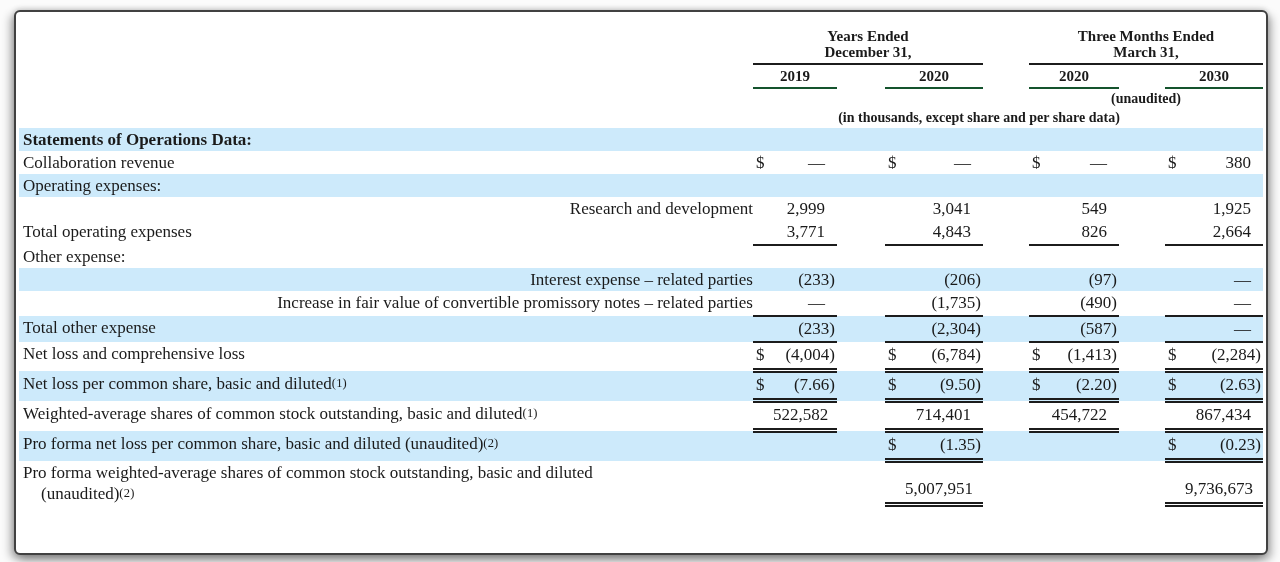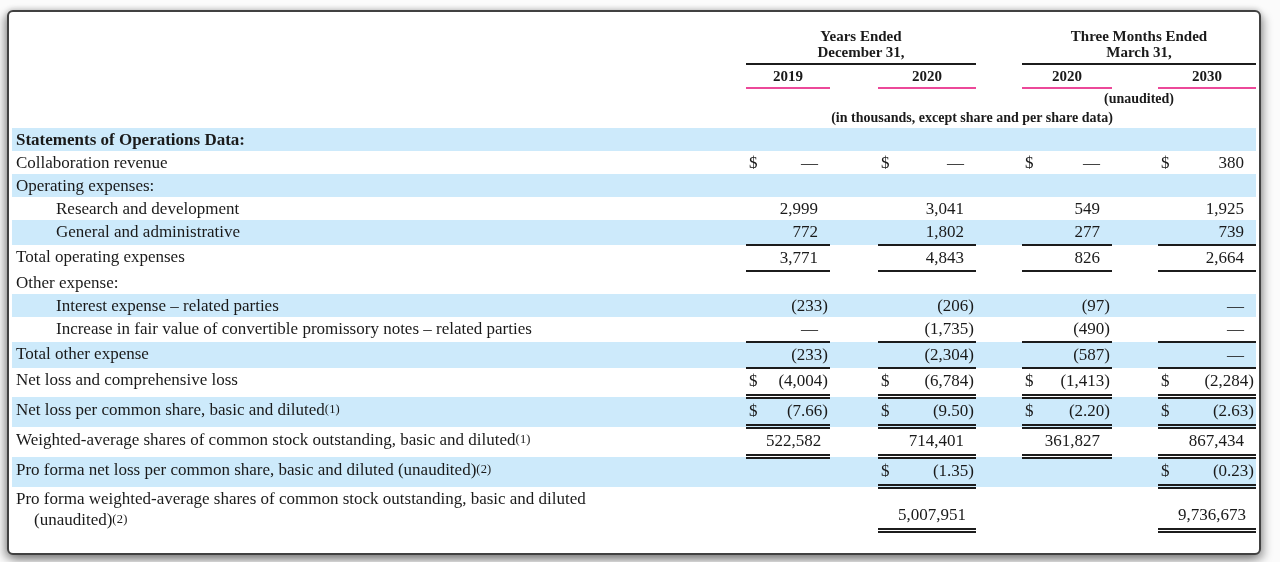--- a/index.html
+++ b/index.html
@@ -3,44 +3,44 @@
 <meta charset="utf-8">
 <style>
   html,body { margin:0; padding:0; }
   body {
     width:1280px; height:562px; position:relative; overflow:hidden;
     background:#fbfbfb;
     font-family:"Liberation Serif","DejaVu Serif",serif;
     color:#1a1a1a;
   }
   .page {
-    position:absolute; left:7px; top:10px; width:1254px; height:545px;
+    position:absolute; left:14px; top:10px; width:1254px; height:545px;
     box-sizing:border-box; background:#fff;
     border:2px solid #414141; border-radius:6px;
     box-shadow:-4px 4px 8px rgba(0,0,0,.30), 4px 5px 9px rgba(0,0,0,.28), 0 -2px 5px rgba(0,0,0,.12);
     padding:16px 2px 0 3px;
   }
   table { border-collapse:collapse; table-layout:fixed; width:1244px; }
   td { margin:0; }
   
   col.c-lbl{width:734px} col.c-d{width:20px}
   col.c-v1{width:64px} col.c-g1{width:48px}
   col.c-v2{width:78px} col.c-g2{width:46px}
   col.c-v3{width:70px} col.c-g3{width:46px}
   col.c-v4{width:78px}
   
   thead td { font-weight:bold; text-align:center; vertical-align:bottom; }
   td.grp { font-size:15px; line-height:16px; padding:0 0 3px; border-bottom:2px solid #1c1c1c; }
-  td.yr  { font-size:15px; line-height:19px; padding-top:2px; border-bottom:2px solid #ec4899; }
+  td.yr  { font-size:15px; line-height:19px; padding-top:2px; border-bottom:2px solid #14532d; }
   td.unaud { font-size:14px; line-height:16px; padding-top:2px; }
   td.units { font-size:14px; line-height:18px; padding:1px 58px 1px 0; }
   
   tbody td { font-size:17px; line-height:20px; padding:2px 0 1px; vertical-align:top; }
   td.lbl { text-align:left; padding-left:4px; }
-  td.lbl.ind { padding-left:44px; }
+  td.lbl.ind { padding-left:44px;text-align:right; }
   td.lbl .l2 { padding-left:18px; }
   .bold { font-weight:bold; }
   td.d { text-align:left; padding-left:3px; }
   td.v { text-align:right; padding-right:12px; }
   td.u1 { border-bottom:2px solid #1c1c1c; padding-bottom:2px; }
   td.u2 { border-bottom:5px double #1c1c1c; padding-bottom:3px; }
   span.ov { display:inline-block; margin-right:-10px; }
   tr.hl { background:var(--hl,#cdeafb);margin-top:40px; }
   tr.vb td.v, tr.vb td.d { vertical-align:bottom; }
   .fn { font-size:12.5px; vertical-align:2px; letter-spacing:.2px; }
@@ -148,34 +148,20 @@
           <td class="g"></td>
           <td class="d"></td>
           <td class="v">3,041</td>
           <td class="g"></td>
           <td class="d"></td>
           <td class="v">549</td>
           <td class="g"></td>
           <td class="d"></td>
           <td class="v">1,925</td>
         </tr>
-        <tr class="hl">
-          <td class="lbl ind">General and administrative</td>
-          <td class="d u1"></td>
-          <td class="v u1">772</td>
-          <td class="g"></td>
-          <td class="d u1"></td>
-          <td class="v u1">1,802</td>
-          <td class="g"></td>
-          <td class="d u1"></td>
-          <td class="v u1">277</td>
-          <td class="g"></td>
-          <td class="d u1"></td>
-          <td class="v u1">739</td>
-        </tr>
         <tr>
           <td class="lbl">Total operating expenses</td>
           <td class="d u1"></td>
           <td class="v u1">3,771</td>
           <td class="g"></td>
           <td class="d u1"></td>
           <td class="v u1">4,843</td>
           <td class="g"></td>
           <td class="d u1"></td>
           <td class="v u1">826</td>
@@ -269,21 +255,21 @@
         </tr>
         <tr>
           <td class="lbl">Weighted-average shares of common stock outstanding, basic and diluted<span class="fn">(1)</span></td>
           <td class="d u2"></td>
           <td class="v u2">522,582</td>
           <td class="g"></td>
           <td class="d u2"></td>
           <td class="v u2">714,401</td>
           <td class="g"></td>
           <td class="d u2"></td>
-          <td class="v u2">361,827</td>
+          <td class="v u2">454,722</td>
           <td class="g"></td>
           <td class="d u2"></td>
           <td class="v u2">867,434</td>
         </tr>
         <tr class="hl">
           <td class="lbl">Pro forma net loss per common share, basic and diluted (unaudited)<span class="fn">(2)</span></td>
           <td class="d"></td>
           <td class="v"></td>
           <td class="g"></td>
           <td class="d u2">$</td>

